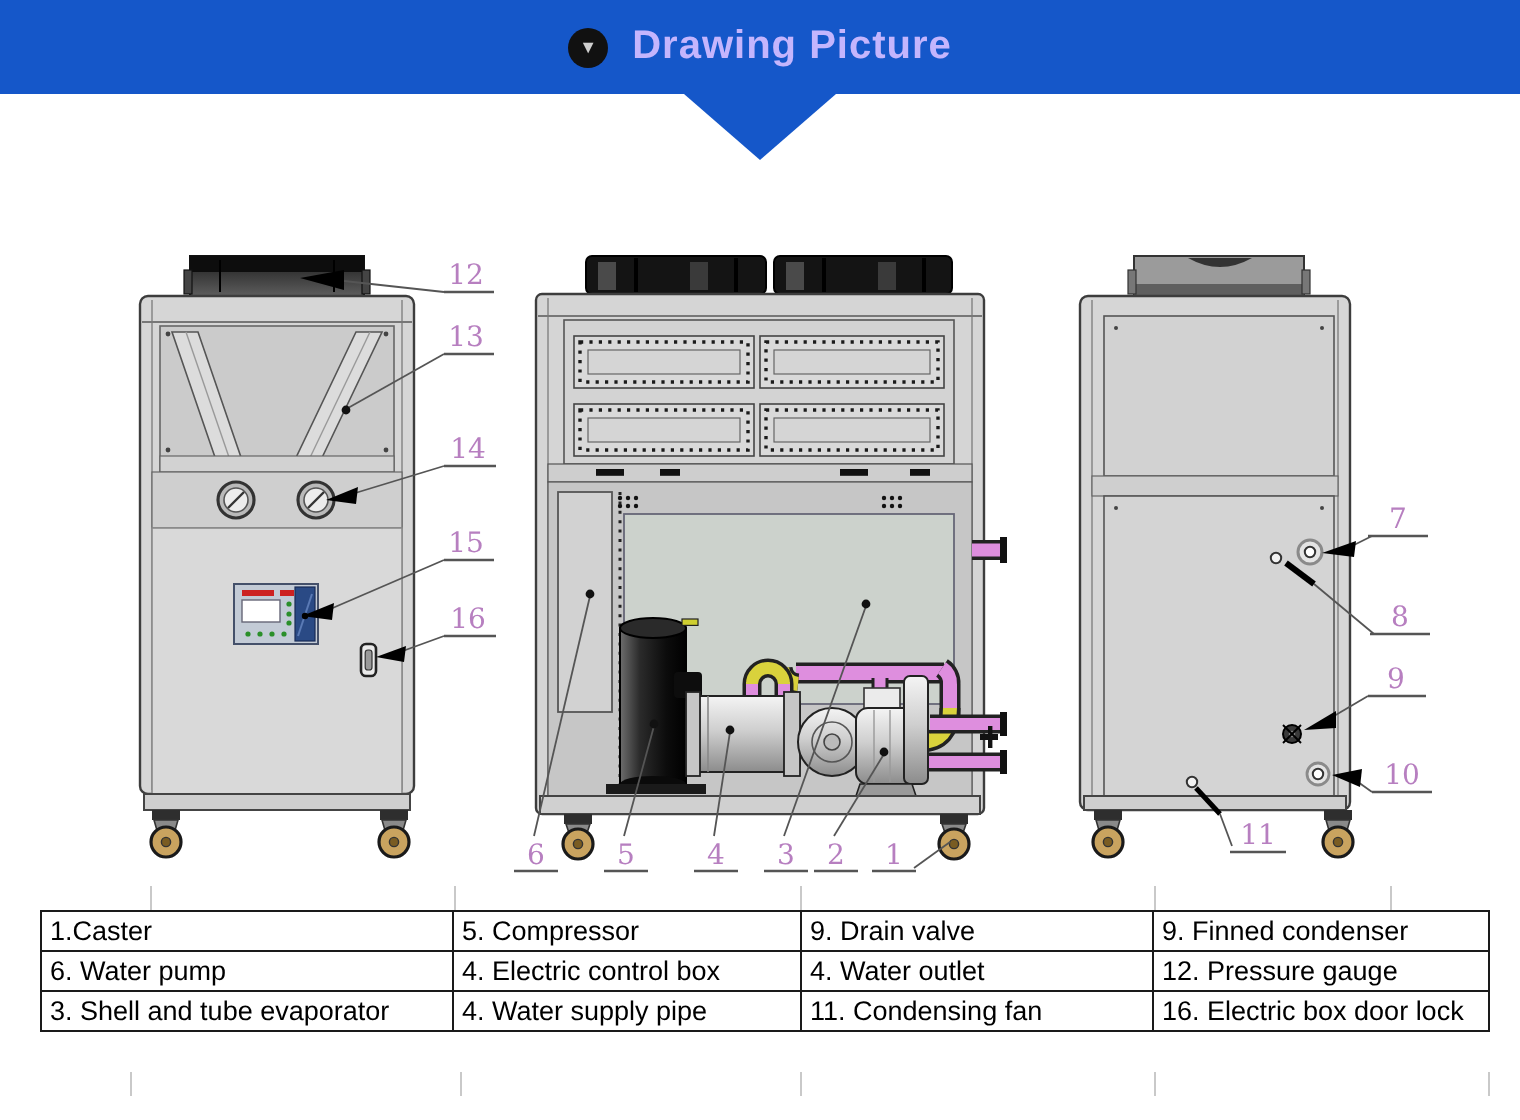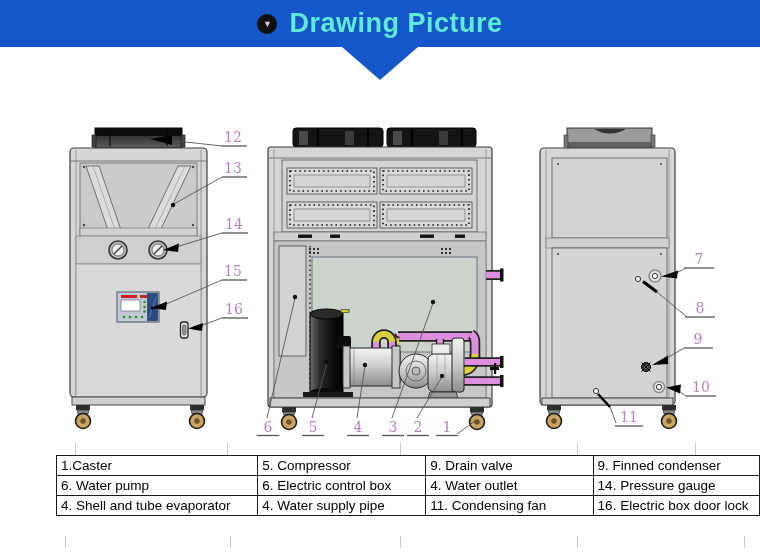--- a/index.html
+++ b/index.html
@@ -4,29 +4,29 @@
 <style>
   html,body{margin:0;padding:0;background:#fff;}
   #page{position:relative;width:760px;height:560px;background:#fff;overflow:hidden;
         font-family:"Liberation Sans",sans-serif;}
   
   .banner{position:absolute;left:0;top:0;width:760px;height:47px;background:#1557c9;
           display:flex;align-items:center;justify-content:center;gap:12px;}
   .banner-icon{width:20px;height:20px;border-radius:50%;background:#111;
                display:flex;align-items:center;justify-content:center;flex:0 0 auto;}
   .banner-icon span{color:#cfcfcf;font-size:9px;line-height:1;transform:translateY(0.5px);}
-  .banner-title{font-size:27px;font-weight:600;color:#5eead4;letter-spacing:0.5px;}
+  .banner-title{font-size:20px;font-weight:600;color:#c4b5fd;letter-spacing:0.5px;}
   .banner-arrow{position:absolute;left:342px;top:47px;width:0;height:0;
                 border-left:38px solid transparent;border-right:38px solid transparent;
                 border-top:33px solid #1557c9;}
   
   #drawing{position:absolute;left:0;top:90px;}
   .co{font-family:"DejaVu Serif",serif;font-size:14px;fill:#b77fc0;}
   
-  .parts{position:absolute;left:20px;top:455px;border-collapse:collapse;table-layout:fixed;margin-left:36px;}
+  .parts{position:absolute;left:20px;top:455px;border-collapse:collapse;table-layout:fixed;}
   .parts td{border:1px solid #1a1a1a;height:19px;font-size:13.5px;color:#000;
             padding:0 2px 0 4px;white-space:nowrap;overflow:hidden;}
   .gridstub{position:absolute;width:1px;height:12px;background:#c9c9c9;}
 </style>
 </head>
 <body>
 
 <div id="page">
 
   <div class="banner">
@@ -428,26 +428,26 @@
       </colgroup>
     <tbody>
       <tr>
         <td>1.Caster</td>
         <td>5. Compressor</td>
         <td>9. Drain valve</td>
         <td>9. Finned condenser</td>
       </tr>
       <tr>
         <td>6. Water pump</td>
-        <td>6. Electric control box</td>
+        <td>4. Electric control box</td>
         <td>4. Water outlet</td>
-        <td>14. Pressure gauge</td>
+        <td>12. Pressure gauge</td>
       </tr>
       <tr>
-        <td>4. Shell and tube evaporator</td>
+        <td>3. Shell and tube evaporator</td>
         <td>4. Water supply pipe</td>
         <td>11. Condensing fan</td>
         <td>16. Electric box door lock</td>
       </tr>
     </tbody>
   </table>
 
 </div>
 
 </body></html>

